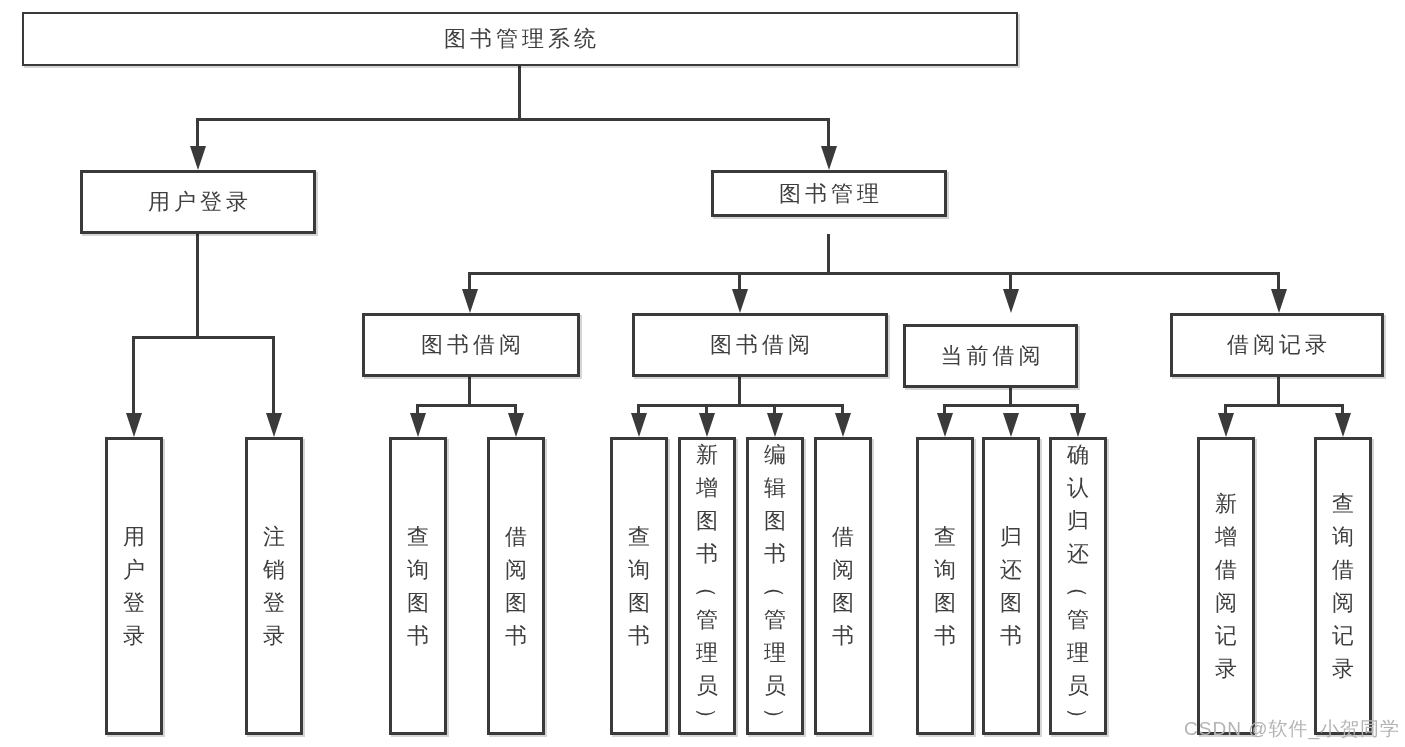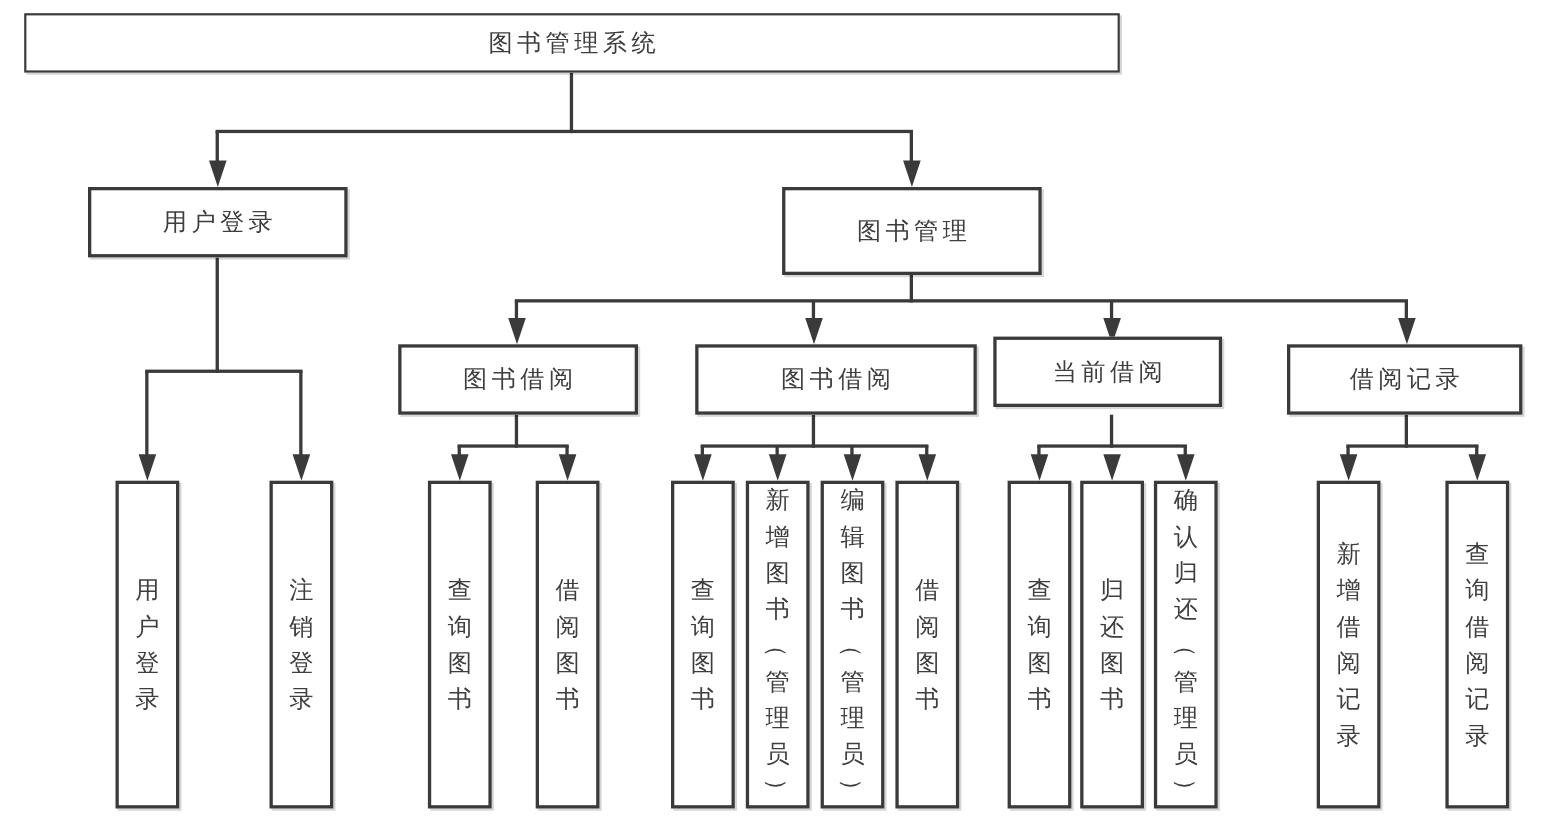--- a/index.html
+++ b/index.html
@@ -126,31 +126,31 @@
   <div class="arrow" style="left:1218px;top:413px"></div>
   <div class="arrow" style="left:1335px;top:413px"></div>
 
   <div class="node root" style="left:22px;top:12px;width:996px;height:54px">
     <span class="lbl">图书管理系统</span>
   </div>
 
   <div class="node" style="left:80px;top:170px;width:236px;height:64px">
     <span class="lbl">用户登录</span>
   </div>
-  <div class="node" style="left:711px;top:170px;width:236px;height:80px">
+  <div class="node" style="left:711px;top:170px;width:236px;height:47px">
     <span class="lbl">图书管理</span>
   </div>
 
   <div class="node" style="left:362px;top:313px;width:218px;height:64px">
     <span class="lbl">图书借阅</span>
   </div>
   <div class="node" style="left:632px;top:313px;width:256px;height:64px">
     <span class="lbl">图书借阅</span>
   </div>
-  <div class="node" style="left:903px;top:306px;width:208px;height:64px">
+  <div class="node" style="left:903px;top:324px;width:175px;height:64px">
     <span class="lbl">当前借阅</span>
   </div>
   <div class="node" style="left:1170px;top:313px;width:214px;height:64px">
     <span class="lbl">借阅记录</span>
   </div>
 
   <div class="leaf" style="left:105px">
     <div class="vtext">
         <span>用</span>
         <span>户</span>
@@ -271,14 +271,15 @@
     <div class="vtext">
         <span>查</span>
         <span>询</span>
         <span>借</span>
         <span>阅</span>
         <span>记</span>
         <span>录</span>
       </div>
   </div>
 
+  <div class="watermark">CSDN @软件_小贺同学</div>
 
 </div>
 
 </body></html>

